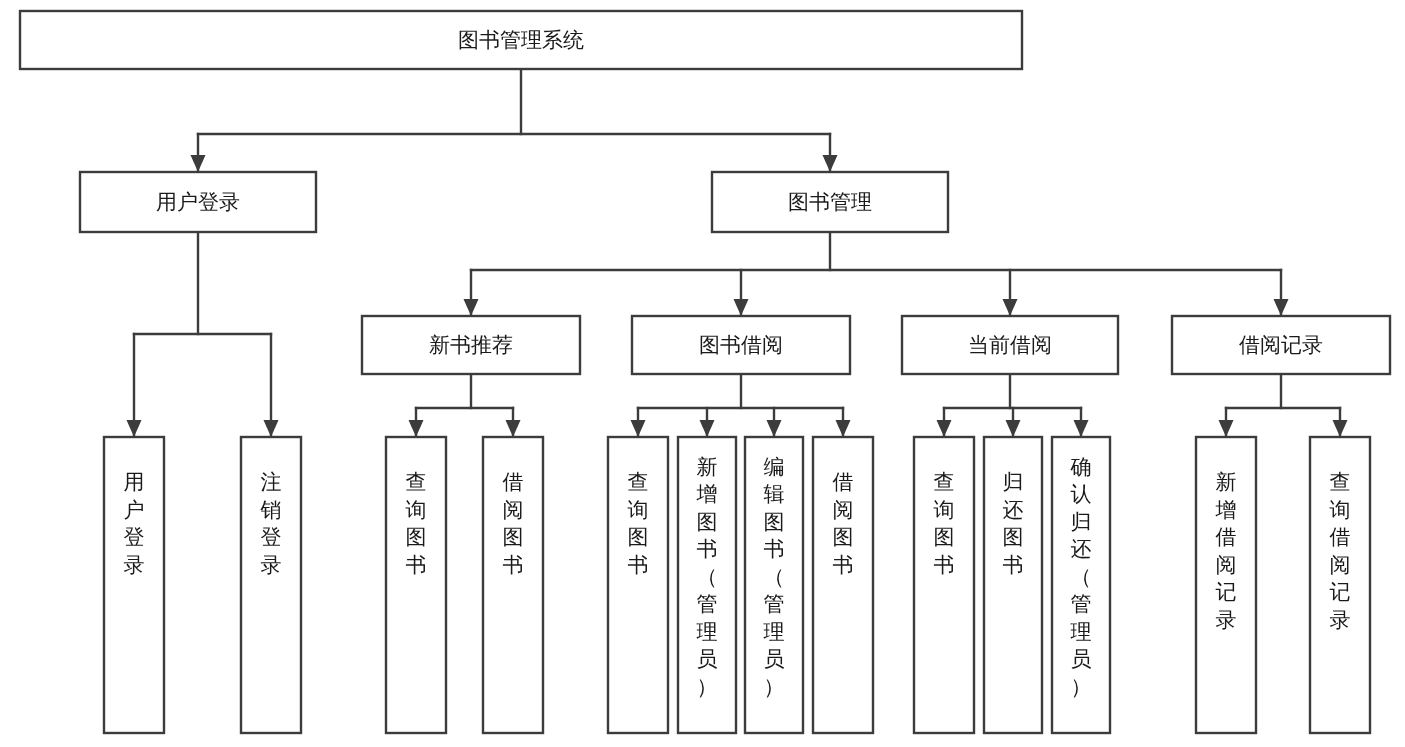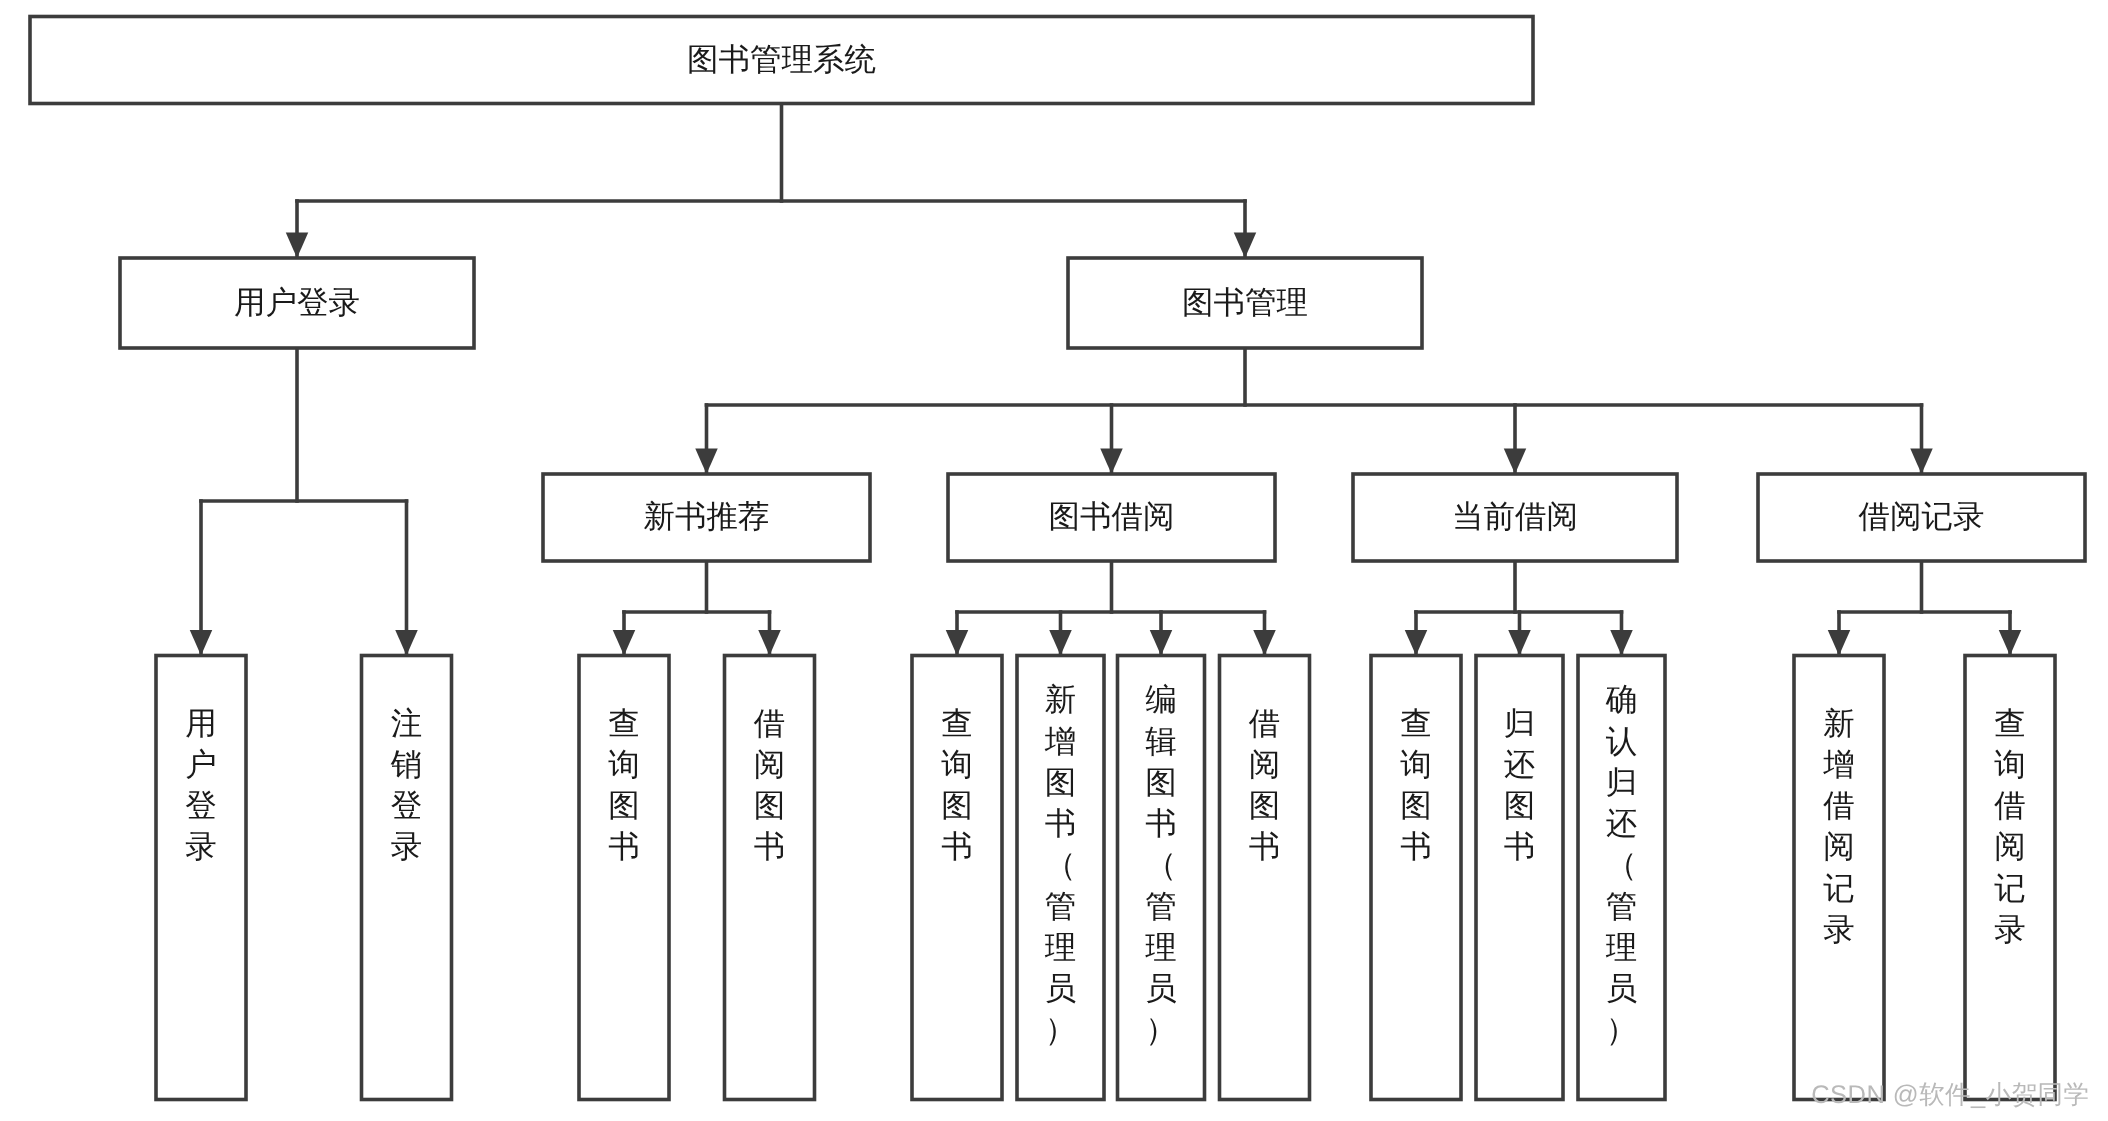--- a/index.html
+++ b/index.html
@@ -203,14 +203,13 @@
         <g>
           <rect x="1196" y="437" width="60" height="296" class="node-box"></rect>
           <text x="1226" y="489" class="node-label-vertical"><tspan x="1226" dy="0">新</tspan><tspan x="1226" dy="27.5">增</tspan><tspan x="1226" dy="27.5">借</tspan><tspan x="1226" dy="27.5">阅</tspan><tspan x="1226" dy="27.5">记</tspan><tspan x="1226" dy="27.5">录</tspan></text>
         </g>
         <g>
           <rect x="1310" y="437" width="60" height="296" class="node-box"></rect>
           <text x="1340" y="489" class="node-label-vertical"><tspan x="1340" dy="0">查</tspan><tspan x="1340" dy="27.5">询</tspan><tspan x="1340" dy="27.5">借</tspan><tspan x="1340" dy="27.5">阅</tspan><tspan x="1340" dy="27.5">记</tspan><tspan x="1340" dy="27.5">录</tspan></text>
         </g>
       </g>
   </svg>
-  <div class="watermark-text">CSDN @软件_小贺同学</div>
 </div>
 
 </body></html>

